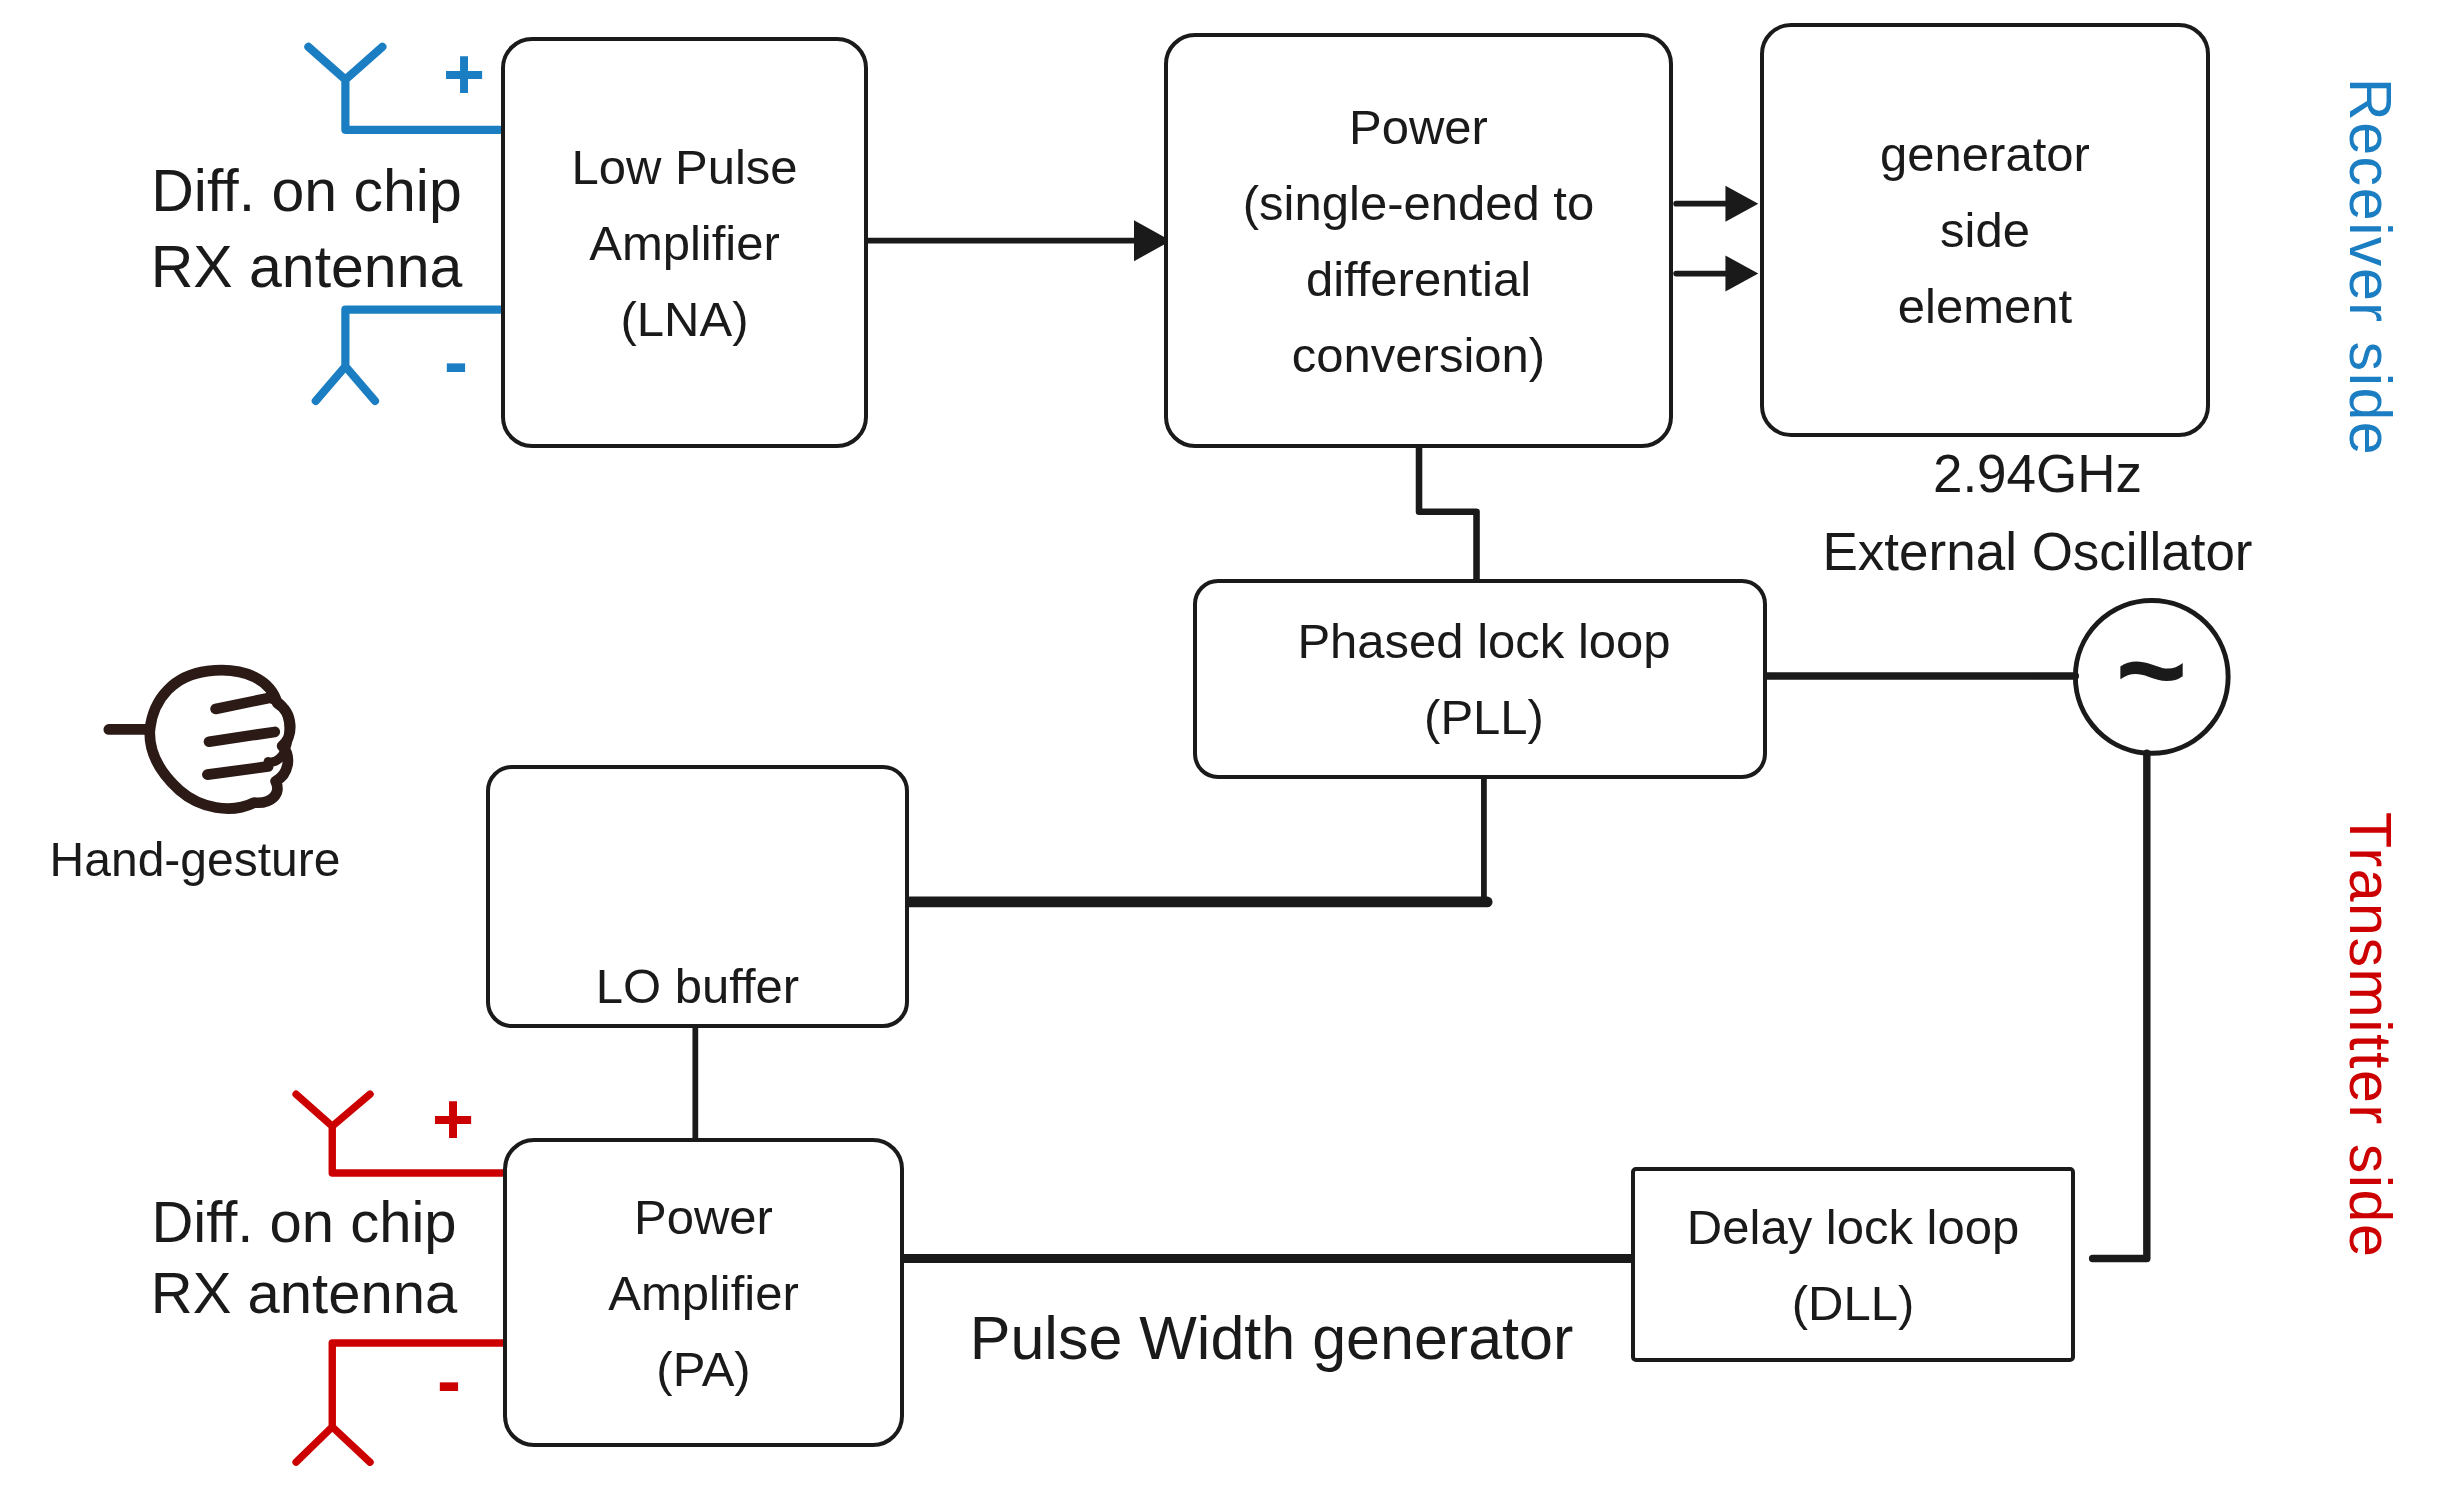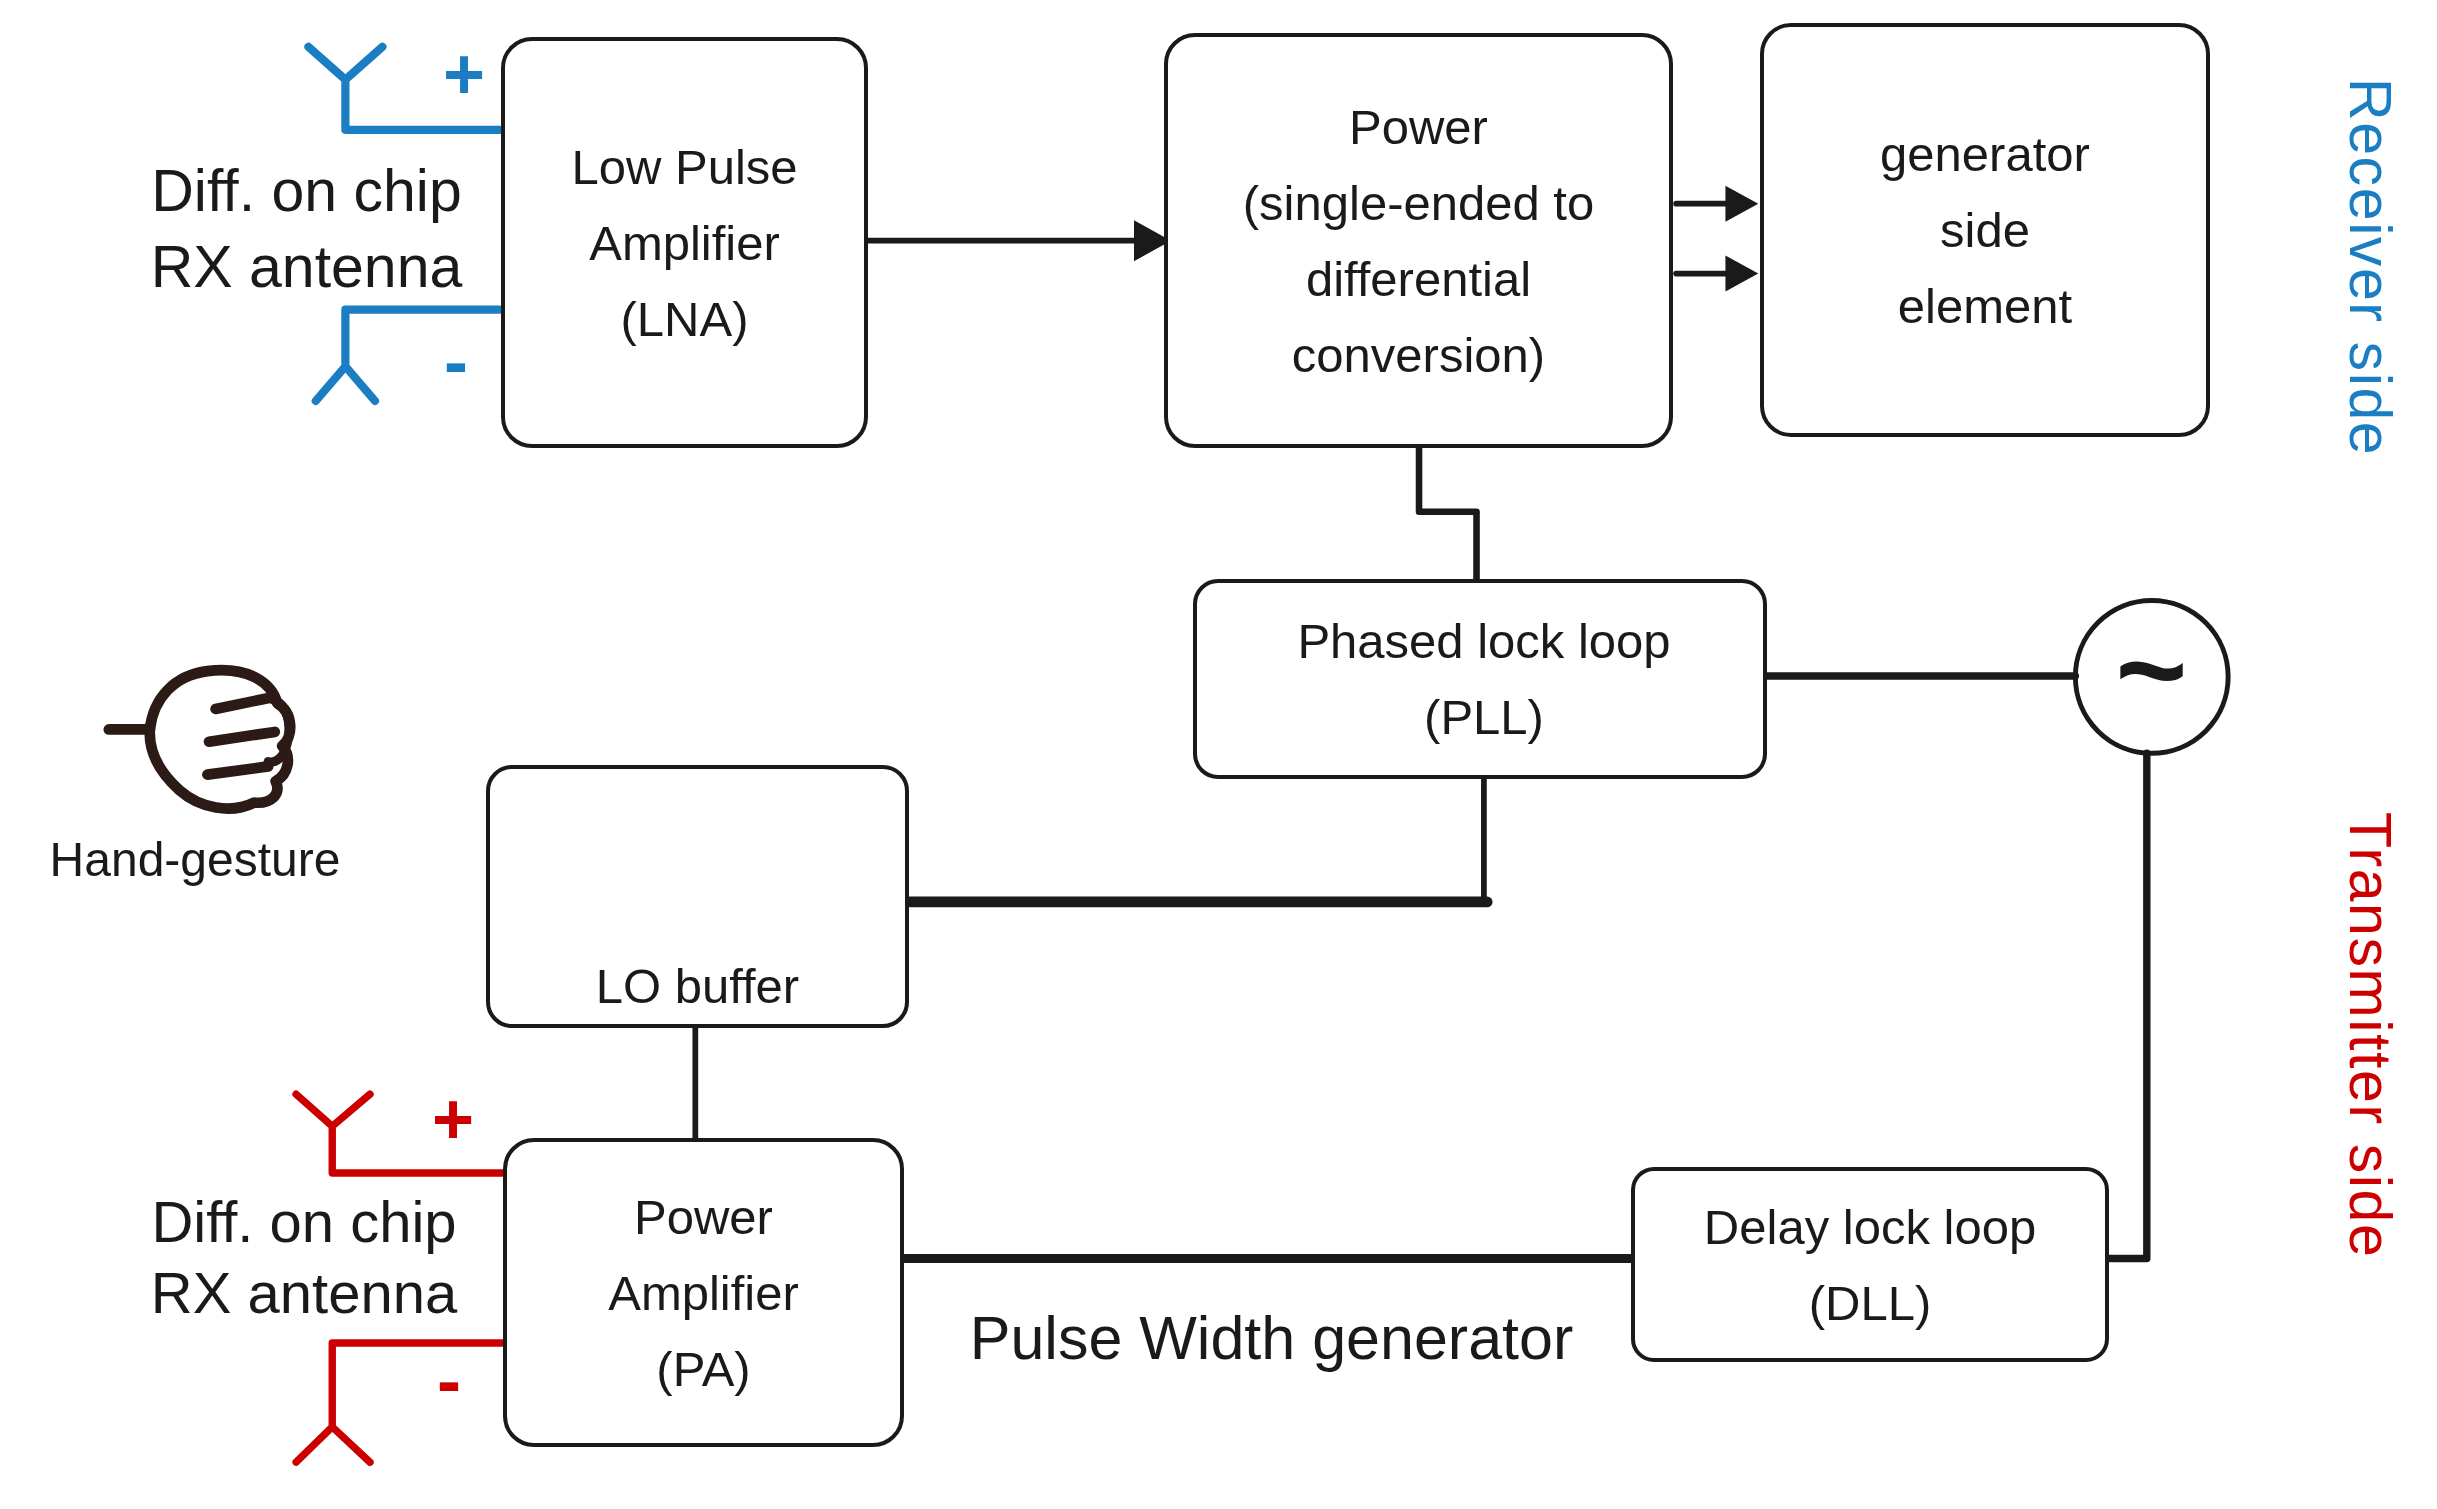--- a/index.html
+++ b/index.html
@@ -115,21 +115,21 @@
   <div class="block" style="left:486px;top:765px;width:423px;height:263px;border-radius:26px;justify-content:flex-end;">
     <span>LO buffer</span>
   </div>
 
   <div class="block" style="left:503px;top:1138px;width:401px;height:309px;">
     <span>Power</span>
     <span>Amplifier</span>
     <span>(PA)</span>
   </div>
 
-  <div class="block" style="left:1631px;top:1167px;width:478px;height:195px;border-radius:23px;">
+  <div class="block" style="left:1631px;top:1167px;width:444px;height:195px;border-radius:5px;">
     <span>Delay lock loop</span>
     <span>(DLL)</span>
   </div>
 
   <div id="osc-symbol">~</div>
 
   <div class="note" style="left:33px;top:153px;width:547px;font-size:59px;line-height:76px;">
     <span style="display:block">Diff. on chip</span>
     <span style="display:block">RX antenna</span>
   </div>
@@ -139,20 +139,24 @@
     <span style="display:block">RX antenna</span>
   </div>
 
   <div class="sign blue-t" style="left:427px;top:38px;">+</div>
   <div class="sign blue-t" style="left:419px;top:325px;">-</div>
   <div class="sign red-t" style="left:416px;top:1083px;">+</div>
   <div class="sign red-t" style="left:412px;top:1344px;">-</div>
 
   <div class="note" style="left:14px;top:822px;width:362px;font-size:48px;line-height:51px;margin-top:12px;">Hand-gesture</div>
 
+  <div class="note" style="left:1750px;top:435px;width:575px;font-size:53px;line-height:78px;">
+    <span style="display:block">2.94GHz</span>
+    <span style="display:block">External Oscillator</span>
+  </div>
 
   <div class="note" style="left:943px;top:1305px;width:657px;font-size:61px;line-height:66px;">Pulse Width generator</div>
 
   <div id="receiver-side" class="side-label" style="left:2330px;top:66px;height:403px;">Receiver side</div>
   <div id="transmitter-side" class="side-label" style="left:2330px;top:752px;height:567px;">Transmitter side</div>
 
 </div>
 
 
 </body></html>

